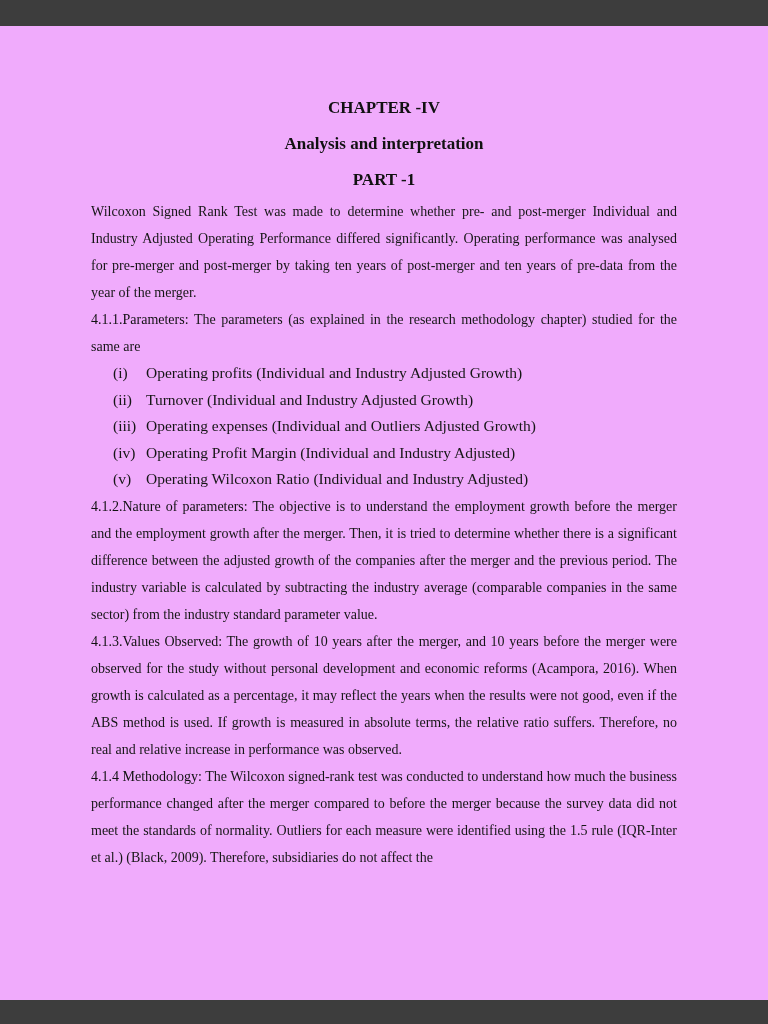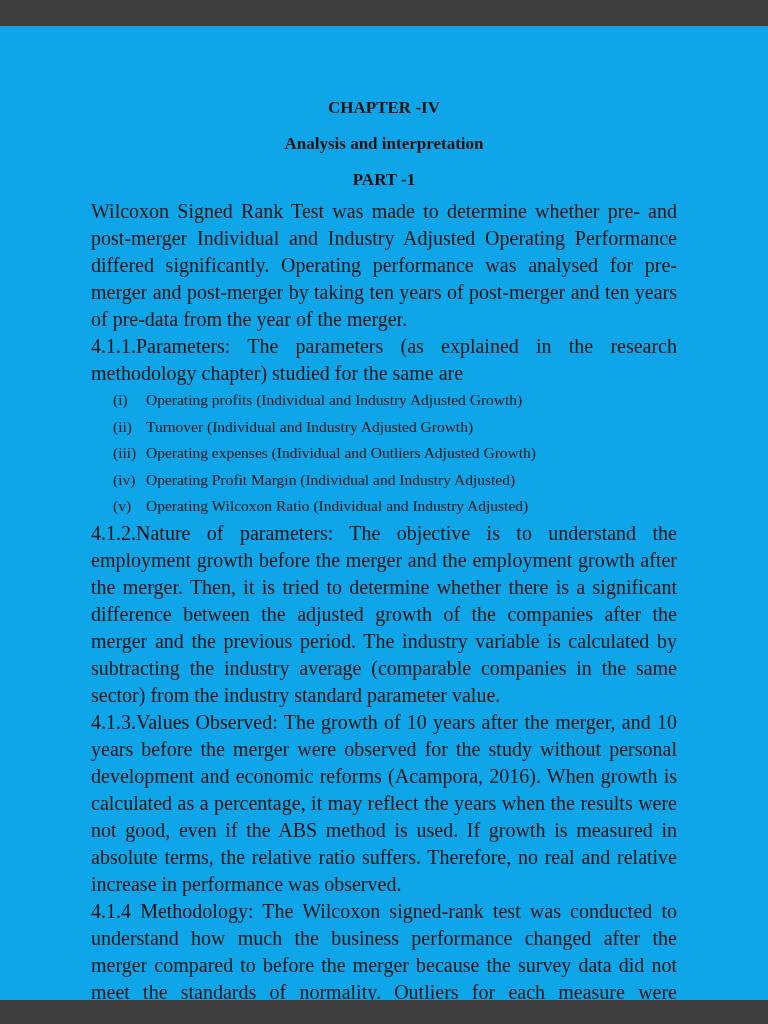--- a/index.html
+++ b/index.html
@@ -20,37 +20,37 @@
   }
   .band {
     flex: 0 0 auto;
     width: 100%;
     background: #3d3d3d;
   }
   .band-top { height: 26px; }
   .band-bottom { height: 24px; }
   .page {
     flex: 1 1 auto;
-    background: #0ea5e9;
+    background: #f0abfc;
     box-sizing: border-box;
     padding: 64px 91px 0 91px;
     overflow: hidden;
     color: #161616;
   }
   .h {
     margin: 0;
     text-align: center;
     font-weight: 700;
     font-size: 17px;
     line-height: 36px;
     color: #111111;
   }
   .body-par {
     margin: 0;
-    font-size: 20px;
+    font-size: 14px;
     line-height: 27px;
     text-align: justify;
     color: #161616;
   }
   .body-par strong {
     font-weight: 400;
     color: #111111;
   }
   .plist {
     list-style: none;

